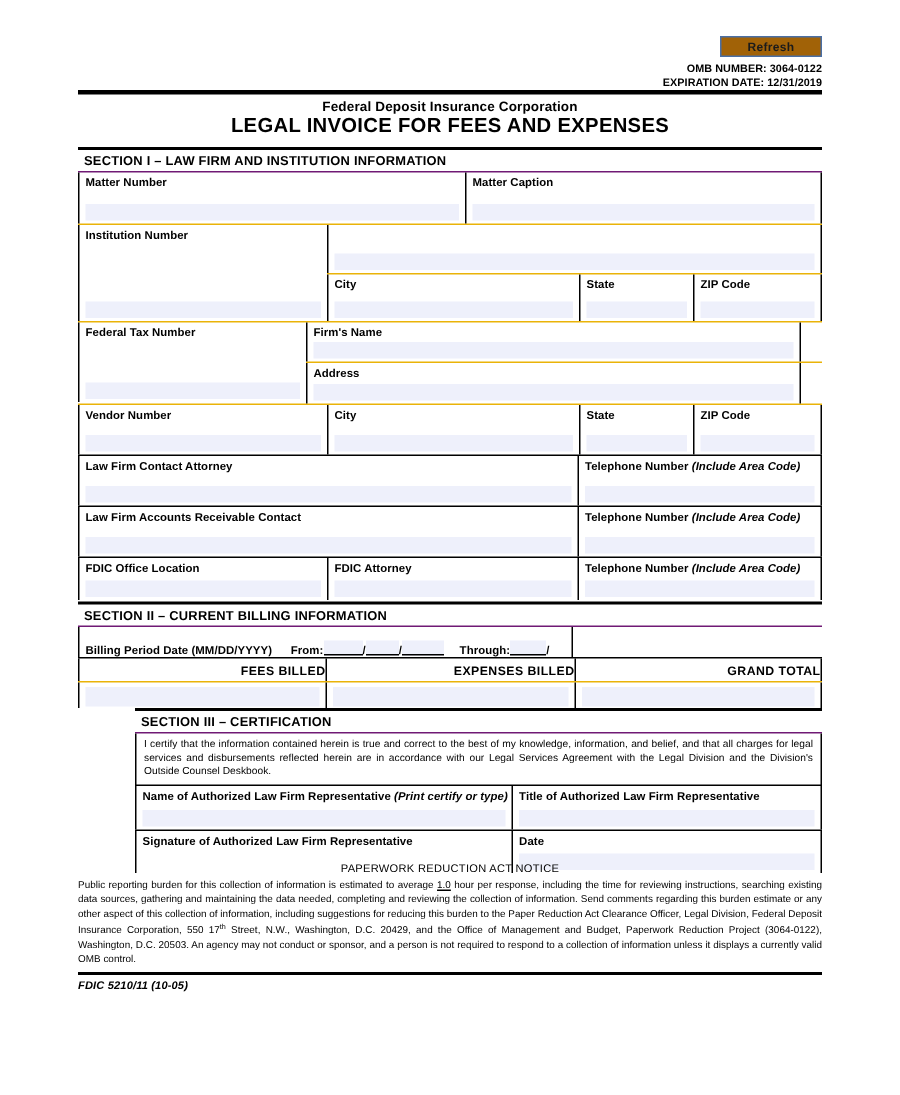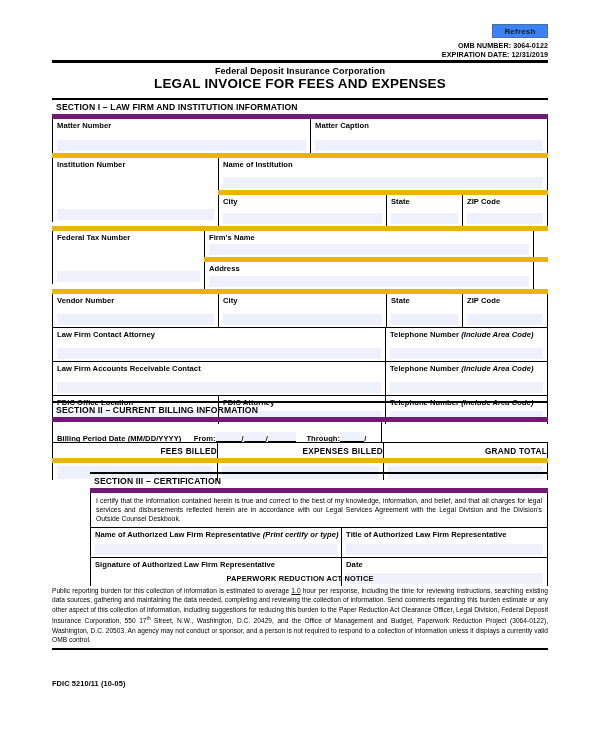--- a/index.html
+++ b/index.html
@@ -26,23 +26,23 @@
   
   .topbar {
     position: absolute;
     left: 52px; top: 24px;
     width: 496px;
     height: 36px;
   }
   .refresh-btn {
     position: absolute;
     right: 0; top: 0;
-    width: 56px;
+    width: 68px;
     height: 14px;
-    background: #3b82f6;
+    background: #a16207;
     border: 1px solid #4a6fa5;
     font-size: 8px;
     font-weight: bold;
     color: #1b1b1b;
     text-align: center;
     line-height: 13px;
     letter-spacing: 0.2px;
     cursor: pointer;
     padding: 0;
     box-sizing: border-box;
@@ -91,21 +91,21 @@
   
   .form {
     position: absolute;
     left: 52px;
     width: 496px;
     box-sizing: border-box;
   }
 
   .sec-head {
     border-top: 2.5px solid #000;
-    border-bottom: 5px solid #701a75;
+    border-bottom: 1px solid #701a75;
     font-size: 8.6px;
     font-weight: bold;
     padding: 2px 0 2px 4px;
     letter-spacing: 0.15px;
     box-sizing: border-box;
   }
 
   .row {
     display: flex;
     width: 100%;
@@ -133,21 +133,21 @@
 
   .fill {
     position: absolute;
     left: 4px;
     right: 4px;
     bottom: 2px;
     height: 11px;
     background: #eef0fb;
   }
 
-  .brow-thin { border-bottom: 5px solid #eab308; }
+  .brow-thin { border-bottom: 1px solid #eab308; }
   .brow-thick { border-bottom: 1.8px solid #000; }
 
   .outer-l { border-left: 1.8px solid #000; }
   .outer-r { border-right: 1.8px solid #000; }
 
   
   .inline-lbl {
     font-size: 7.6px;
     font-weight: bold;
     white-space: nowrap;
@@ -184,21 +184,21 @@
   }
 
   
   .pw-wrap {
     position: absolute;
     left: 52px;
     width: 496px;
   }
   .pw-title {
     font-size: 7.4px;
-    font-weight: bold;
+    font-weight: normal;
     text-align: center;
     letter-spacing: 0.2px;
     margin-bottom: 3px;
   }
   .pw-body {
     font-size: 6.6px;
     line-height: 9.4px;
     text-align: justify;
     letter-spacing: 0.02px;
   }
@@ -254,21 +254,20 @@
     </div>
 
     <div class="row brow-thin">
       <div class="cell outer-l" style="width:166px;height:64px;">
         <div class="lbl">Institution Number</div>
         <div class="fill"></div>
       </div>
       <div style="width:330px;">
         <div class="row brow-thin">
           <div class="cell outer-r" style="width:330px;height:32px;">
-            <div class="lbl">Name of Institution</div>
             <div class="fill"></div>
           </div>
         </div>
         <div class="row">
           <div class="cell" style="width:168px;height:31px;">
             <div class="lbl">City</div>
             <div class="fill"></div>
           </div>
           <div class="cell" style="width:76px;height:31px;">
             <div class="lbl">State</div>
@@ -424,15 +423,15 @@
       </div>
     </div>
   </div>
 
   <div class="pw-wrap" style="top:574px;">
     <div class="pw-title">PAPERWORK REDUCTION ACT NOTICE</div>
     <div class="pw-body"><span>Public reporting burden for this collection of information is estimated to average </span><span class="u">1.0</span><span> hour per response, including the time for reviewing instructions, searching existing data sources, gathering and maintaining the data needed, completing and reviewing the collection of information.  Send comments regarding this burden estimate or any other aspect of this collection of information, including suggestions for reducing this burden to the Paper Reduction Act Clearance Officer, Legal Division, Federal Deposit Insurance Corporation, 550 17</span><sup>th</sup><span> Street, N.W., Washington, D.C. 20429, and the Office of Management and Budget, Paperwork Reduction Project (3064-0122), Washington, D.C. 20503.  An agency may not conduct or sponsor, and a person is not required to respond to a collection of information unless it displays a currently valid OMB control.</span></div>
   </div>
 
   <div class="bottom-rule" style="top:648px;"></div>
-  <div class="footer-code" style="top:679px;">FDIC 5210/11 (10-05)</div>
+  <div class="footer-code" style="top:652px;font-style:italic;">FDIC 5210/11 (10-05)</div>
 
 </div>
 
 </body></html>

